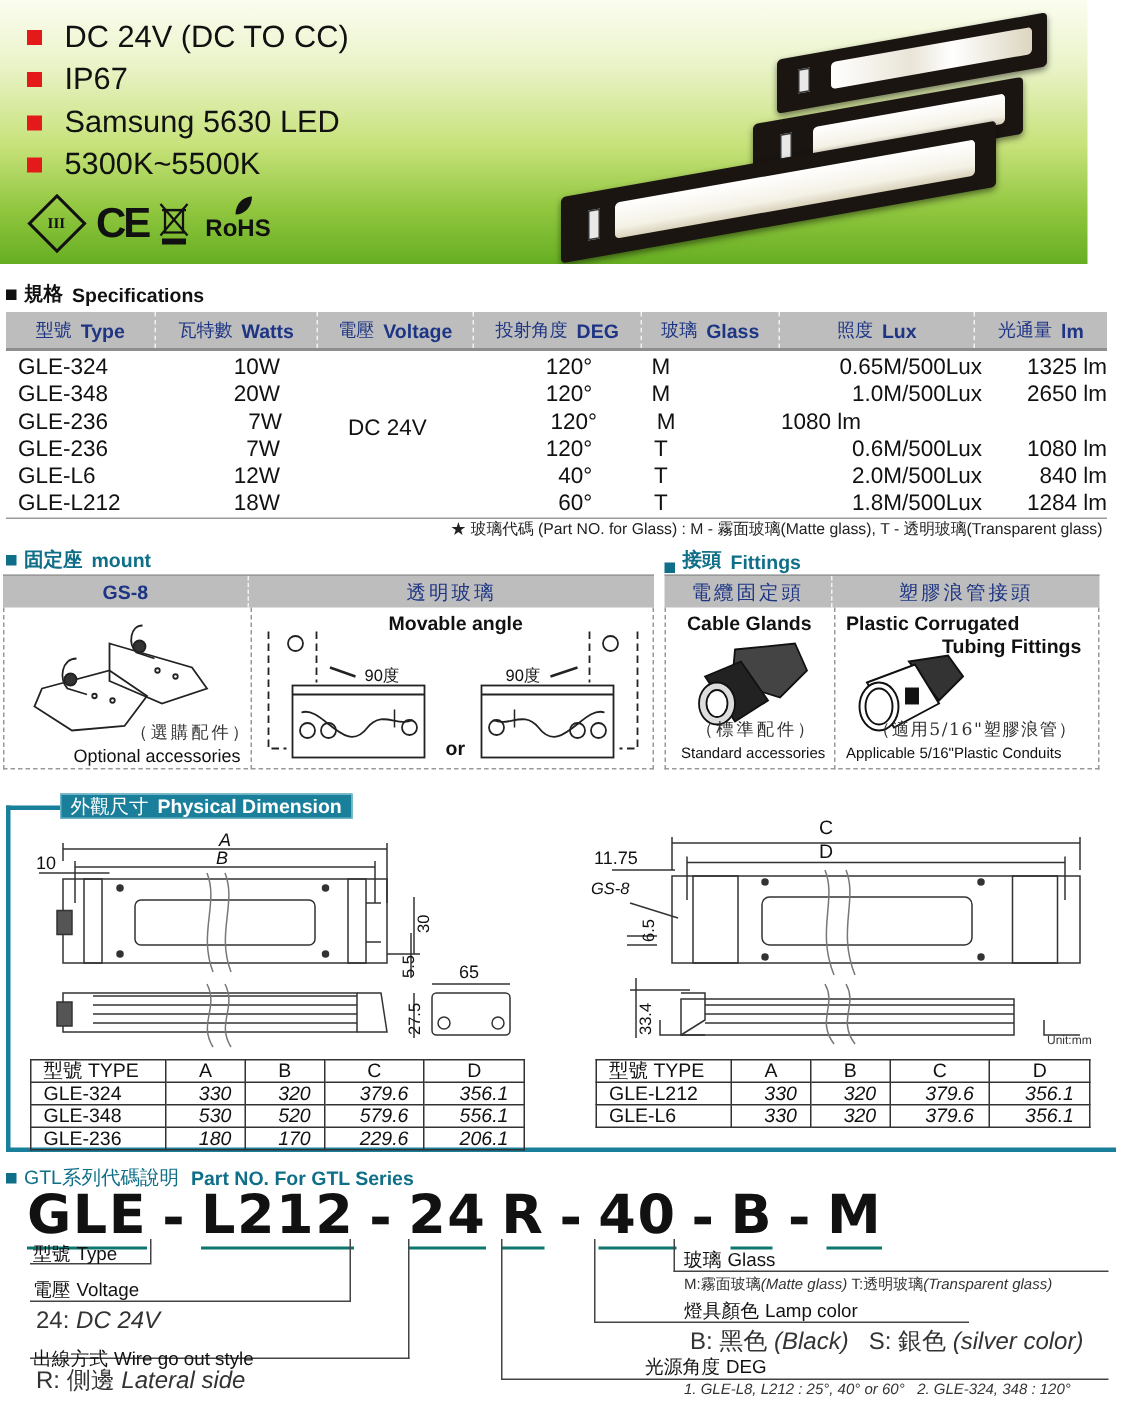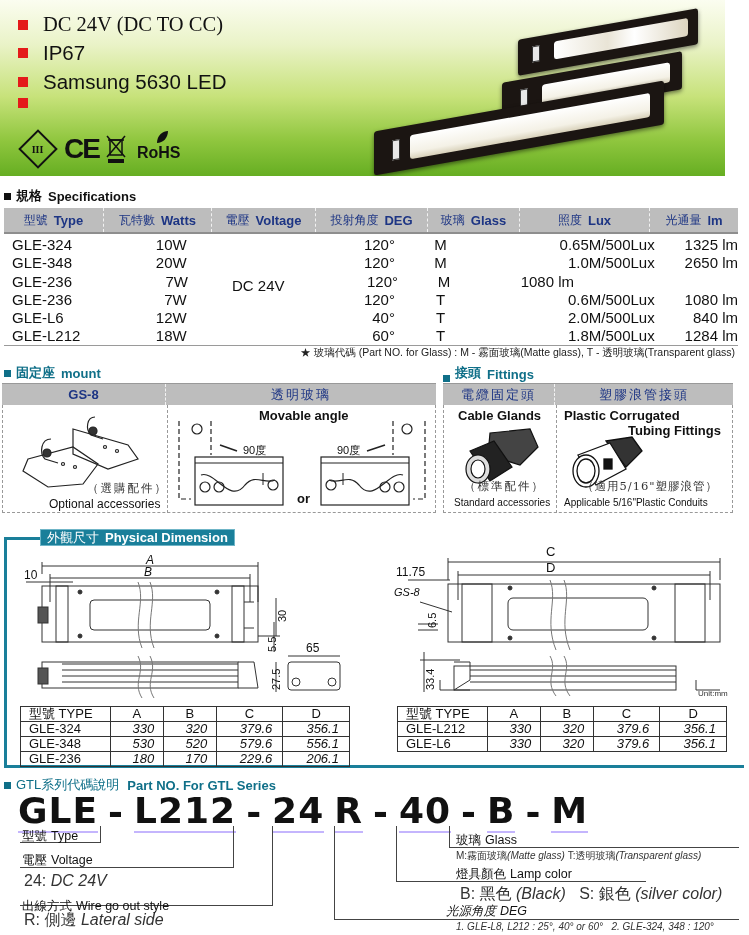--- a/index.html
+++ b/index.html
@@ -50,46 +50,47 @@
   .pd-frame-left { left: 4px; top: 537px; width: 3px; height: 230px; background: #1a7f9a; }
   .pd-frame-top { left: 4px; top: 537px; width: 38px; height: 3px; background: #1a7f9a; }
   .pd-frame-bottom { left: 4px; top: 765px; width: 740px; height: 3px; background: #1a7f9a; }
   table.dim { border-collapse: collapse; font-size: 13px; }
   table.dim td { border: 1px solid #333; height: 15px; line-height: 14px; text-align: center; padding: 0 3px; }
   table.dim td.it { font-style: italic; padding-left: 16px; }
   table.dim td.tl { text-align: left; padding-left: 8px; }
 
   
   .pn-big { font-family: "DejaVu Sans", sans-serif; font-weight: bold; font-size: 36px; letter-spacing: 1px; color: #111; }
-  .pn-ul { border-bottom: 2px solid #c4b5fd; }
+  .pn-ul { border-bottom: 2px solid #0f766e; }
   .pn-line { background: #444; position: absolute; }
   .pn-lbl { font-size: 12.5px; color: #111; }
   .pn-lbl .cn { font-family: "DejaVu Serif", serif; font-size: 12.5px; margin-right: 4px; }
   .pn-sub { font-size: 16px; color: #333; }
   .pn-sub i { font-style: italic; }
   svg { display: block; }
 </style>
 </head>
 <body>
 
 <div class="abs banner">
-  <div class="abs feat" style="top:13px;font-family:Liberation Serif, serif;">
+  <div class="abs feat" style="top:13px;">
       <span class="sq"></span>
       <span>DC 24V (DC TO CC)</span>
     </div>
   <div class="abs feat" style="top:41px;">
       <span class="sq"></span>
       <span>IP67</span>
     </div>
   <div class="abs feat" style="top:70px;">
       <span class="sq"></span>
       <span>Samsung 5630 LED</span>
     </div>
   <div class="abs feat" style="top:98px;">
       <span class="sq"></span>
+      <span>5300K~5500K</span>
     </div>
 
   <div class="abs cert">
     <div class="cert-diamond">
         <span>III</span>
       </div>
     <div class="cert-ce">CE</div>
     <div class="cert-weee">
       <svg width="22" height="30" viewBox="0 0 22 30">
         <rect x="5" y="6" width="12" height="15" fill="none" stroke="#111" stroke-width="1.5"></rect>
@@ -511,14 +512,14 @@
 <div class="abs pn-lbl" style="left:22px;top:828px;"><span class="cn">型號</span><span>Type</span></div>
 <div class="abs pn-lbl" style="left:22px;top:852px;"><span class="cn">電壓</span><span>Voltage</span></div>
 <div class="abs pn-sub" style="left:24px;top:872px;"><span>24:</span> <i>DC 24V</i></div>
 <div class="abs pn-lbl" style="left:22px;top:898px;"><span class="cn">出線方式</span><span>Wire go out style</span></div>
 <div class="abs pn-sub" style="left:24px;top:910px;"><span>R:</span> <span>側邊</span> <i>Lateral side</i></div>
 
 <div class="abs pn-lbl" style="left:456px;top:832px;"><span class="cn">玻璃</span><span>Glass</span></div>
 <div class="abs pn-sub" style="left:456px;top:849px;font-size:10px;"><span>M:霧面玻璃</span><i>(Matte glass)</i> <span>T:透明玻璃</span><i>(Transparent glass)</i></div>
 <div class="abs pn-lbl" style="left:456px;top:866px;"><span class="cn">燈具顏色</span><span>Lamp color</span></div>
 <div class="abs pn-sub" style="left:460px;top:884px;"><span>B: 黑色</span> <i>(Black)</i> &nbsp; <span>S: 銀色</span> <i>(silver color)</i></div>
-<div class="abs pn-lbl" style="left:446px;top:903px;font-style:italic;"><span class="cn">光源角度</span><span>DEG</span></div>
+<div class="abs pn-lbl" style="left:430px;top:903px;"><span class="cn">光源角度</span><span>DEG</span></div>
 <div class="abs pn-sub" style="left:456px;top:921px;font-size:10px;"><i>1. GLE-L8, L212 : 25°, 40° or 60°</i> &nbsp; <i>2. GLE-324, 348 : 120°</i></div>
 
 </body></html>

